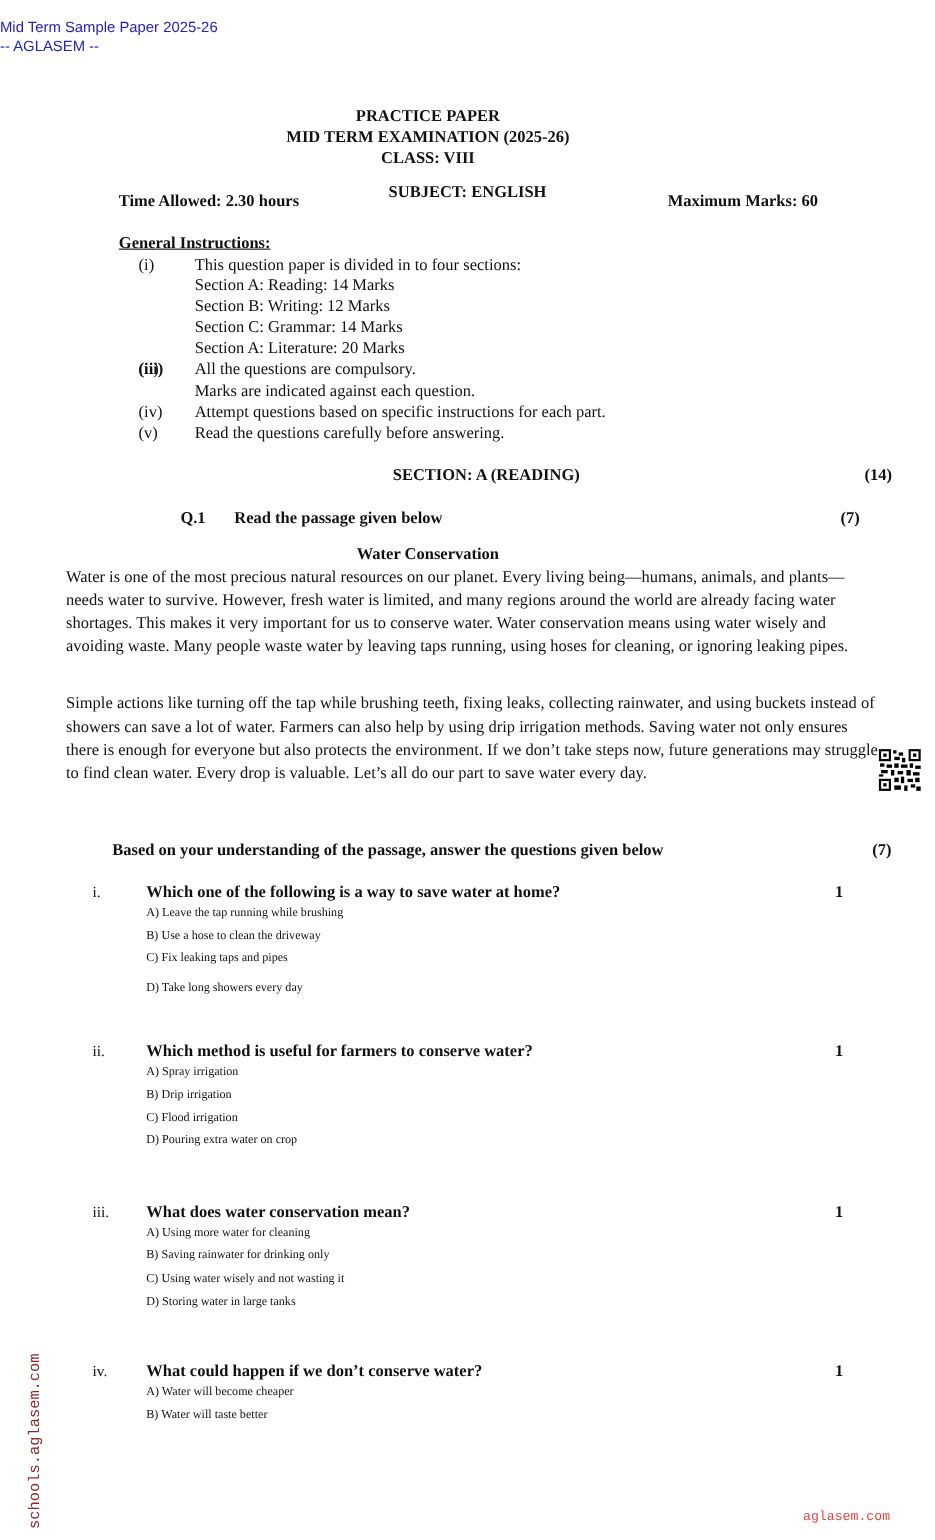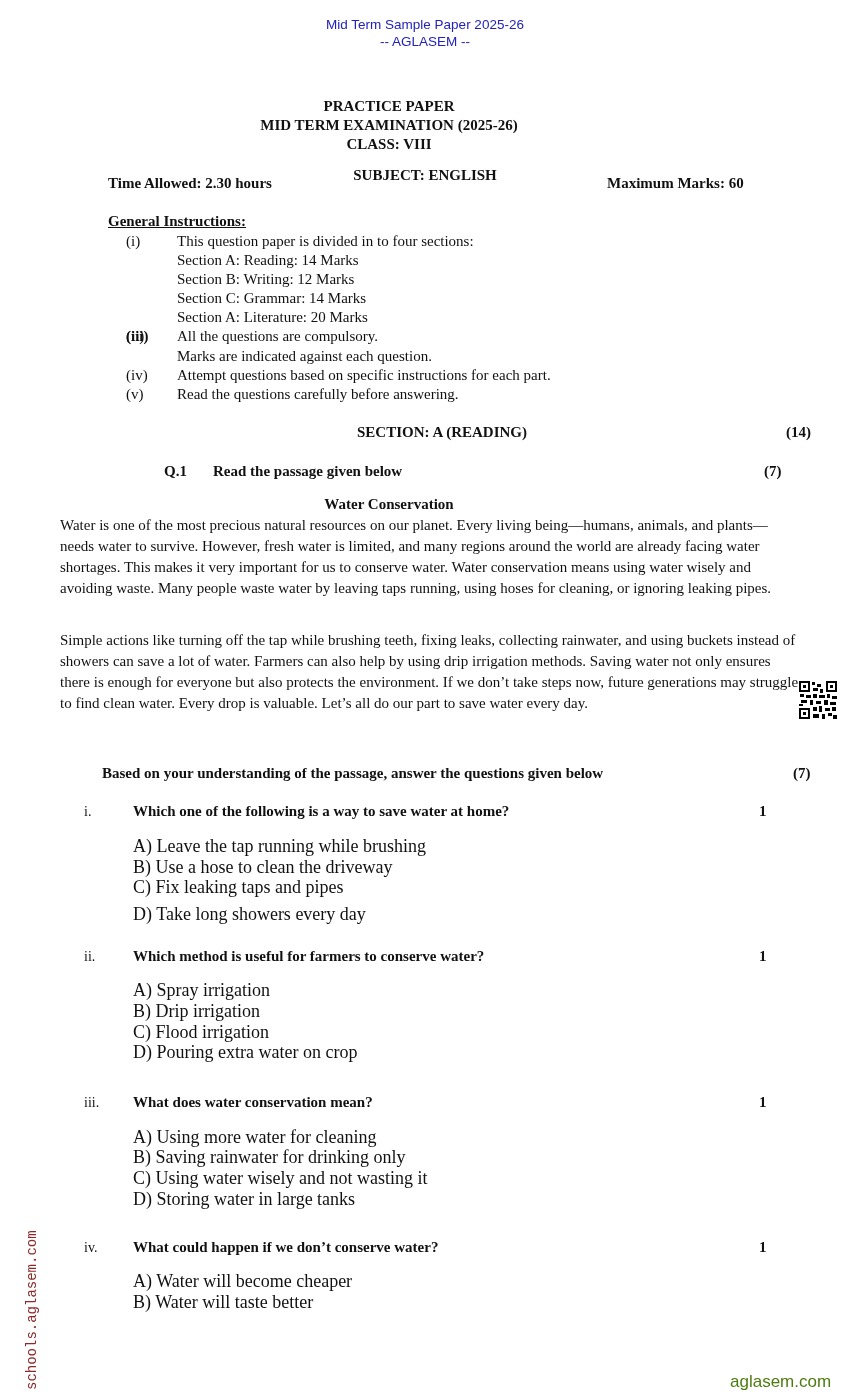--- a/index.html
+++ b/index.html
@@ -1,35 +1,35 @@
 <!DOCTYPE html>
 <html><head>
   <meta charset="utf-8">
   <style>
     html, body { margin: 0; padding: 0; background: #ffffff; }
     body { width: 850px; height: 1400px; position: relative; overflow: hidden;
            font-family: "Liberation Serif", "DejaVu Serif", serif; color: #111; }
     .abs { position: absolute; }
-    .hdr { left: 0; width: 850px; text-align: center; color: #2222bb;
+    .hdr { left: 0; width: 850px; text-align: left; color: #2222bb;
            font-family: "Liberation Sans", "DejaVu Sans", sans-serif; font-size: 13.5px; }
     .title { left: 0; width: 778px; text-align: center; font-weight: bold; font-size: 15px; }
     .bold { font-weight: bold; }
     .serif { font-size: 15px; margin-left: 48px; }
     .u { text-decoration: underline; }
     .instr-num { left: 126px; font-size: 15px; }
     .instr-txt { left: 177px; font-size: 15px; }
     .para { left: 60px; width: 740px; font-size: 15px; line-height: 21px; text-align: left; }
     .q-num { left: 84px; font-size: 14px; }
     .q-txt { left: 133px; font-size: 15px; font-weight: bold; }
     .q-mark { left: 759px; font-size: 15px; font-weight: bold; }
-    .opt { left: 133px; font-size: 18px; margin-top: 12px; }
+    .opt { left: 133px; font-size: 11px; }
     .qr { left: 798px; top: 680px; width: 40px; height: 40px; }
     .wm-side { left: 24px; top: 1390px; transform-origin: 0 0; transform: rotate(-90deg);
                color: #8b2a2a; font-family: "Liberation Mono", "DejaVu Sans Mono", monospace; font-size: 14px; white-space: nowrap; }
-    .wm-foot { left: 730px; top: 1372px; color: #4d7c0f; font-family: Liberation Sans, sans-serif; font-size: 17px; }
+    .wm-foot { left: 730px; top: 1372px; color: #ef4444; font-family: Liberation Mono, monospace; font-size: 12px; }
   </style>
 </head>
 <body>
 
 <div class="abs hdr" style="top:17px;">Mid Term Sample Paper 2025-26</div>
 <div class="abs hdr" style="top:34px;">-- AGLASEM --</div>
 
 <div class="abs title" style="top:98px;">PRACTICE PAPER</div>
 <div class="abs title" style="top:117px;">MID TERM EXAMINATION (2025-26)</div>
 <div class="abs title" style="top:136px;">CLASS: VIII</div>

